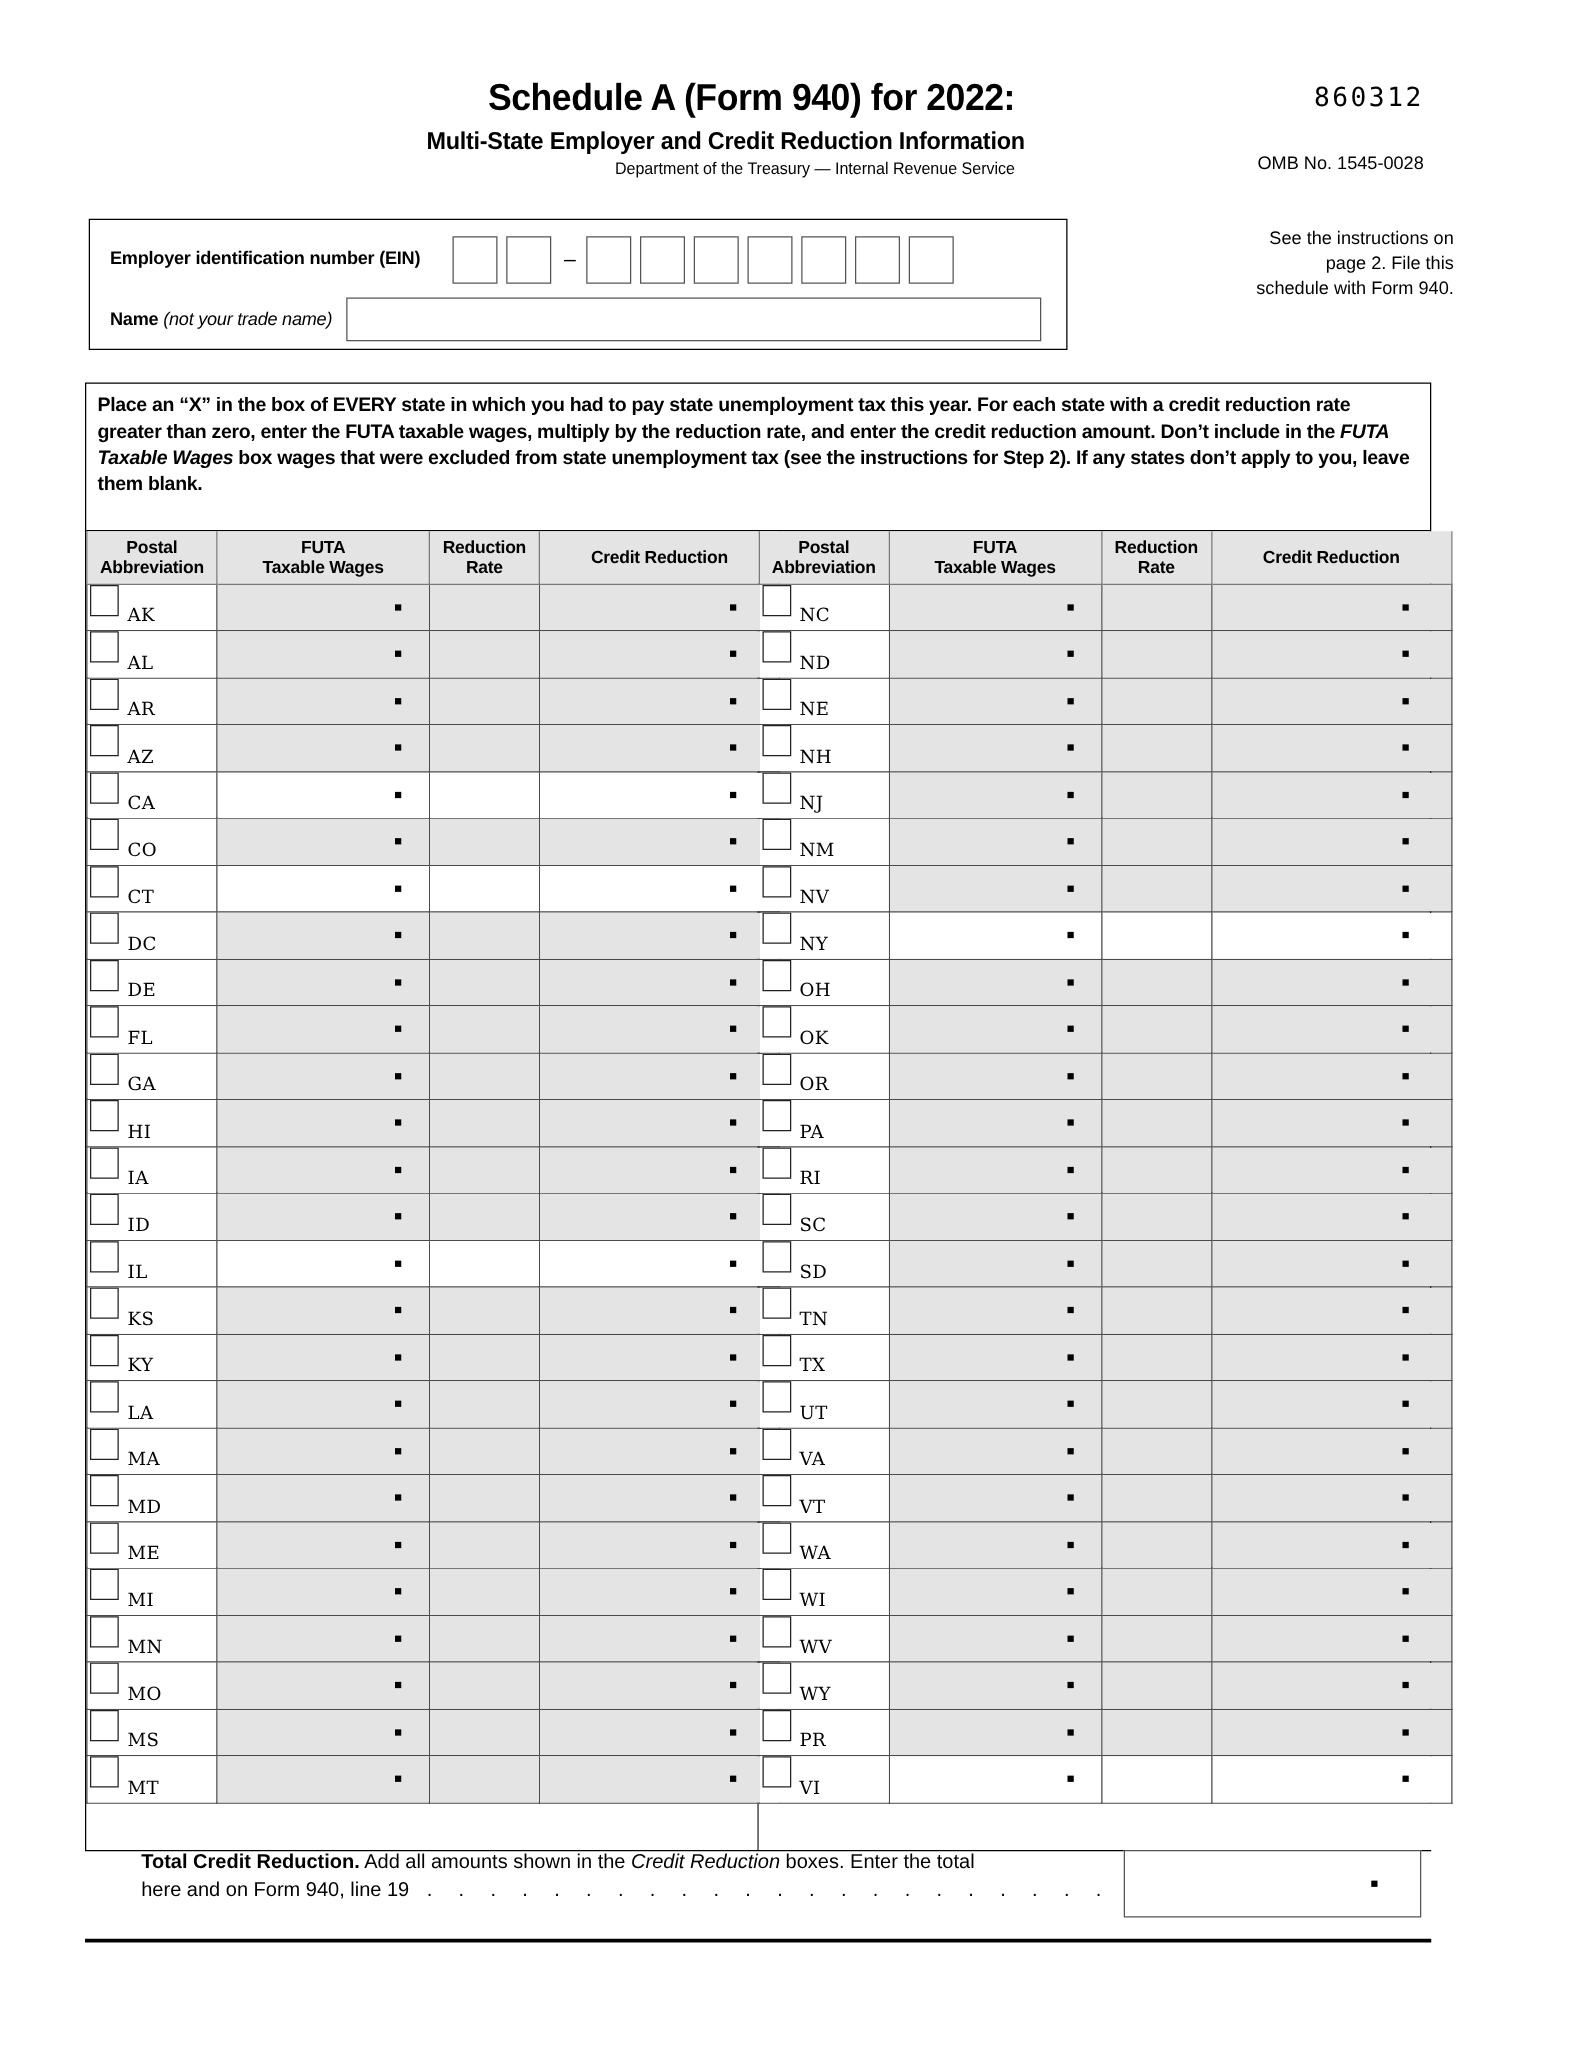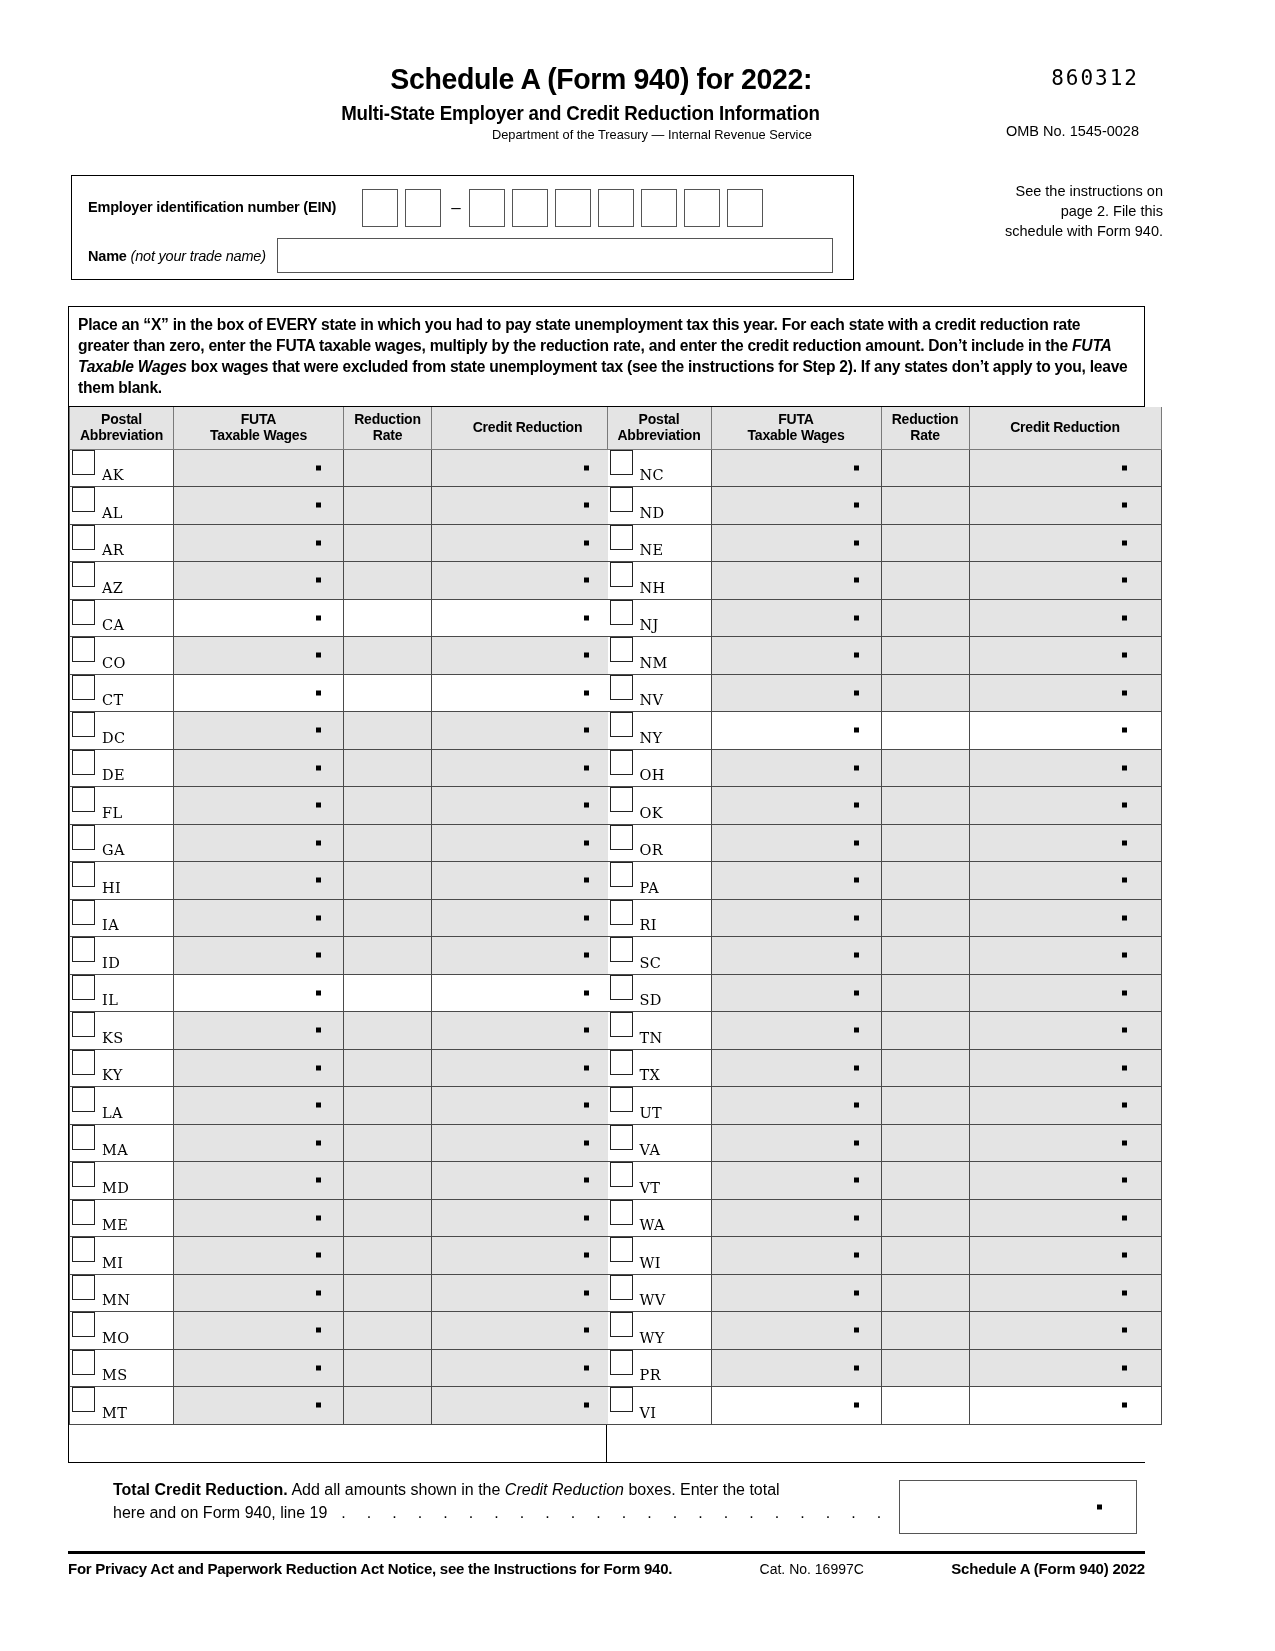--- a/index.html
+++ b/index.html
@@ -153,21 +153,21 @@
 
   
   .main-box {
     position: absolute;
     left: 68px;
     top: 306px;
     width: 1077px;
     border: 1.6px solid #000;
   }
   .instr-para {
-    padding: 8px 9px 7px 9px;
+    padding: 8px 9px 25px 9px;
     font-size: 15.6px;
     font-weight: bold;
     line-height: 1.34;
     letter-spacing: -0.25px;
     border-bottom: 1.6px solid #000;
   }
   .instr-para i { font-style: italic; }
 
   
   .cols {
@@ -1211,19 +1211,14 @@
     <div class="total-text">
       <b>Total Credit Reduction.</b><span> Add all amounts shown in the </span><i>Credit Reduction</i><span> boxes. Enter the total</span><br>
       <span>here and on Form 940, line 19</span><span class="leaders">. . . . . . . . . . . . . . . . . . . . . . . .</span>
     </div>
     <div class="total-field">
       <span class="dot"></span>
     </div>
   </div>
 
   <div class="footer-rule"></div>
-  <div class="footer">
-    <div class="foot-left">For Privacy Act and Paperwork Reduction Act Notice, see the Instructions for Form 940.</div>
-    <div class="foot-mid">Cat. No. 16997C</div>
-    <div class="foot-right">Schedule A (Form 940) 2022</div>
-  </div>
 
 </div>
 
 </body></html>

